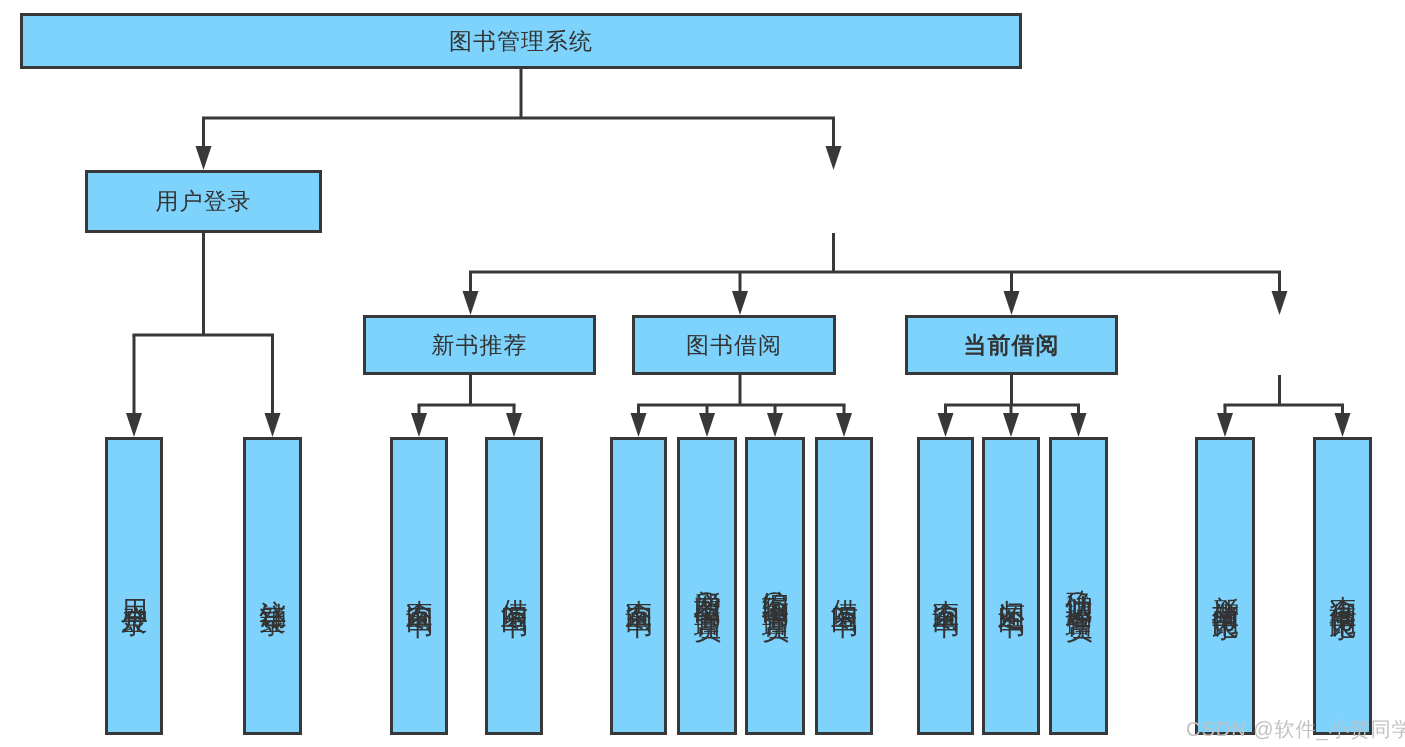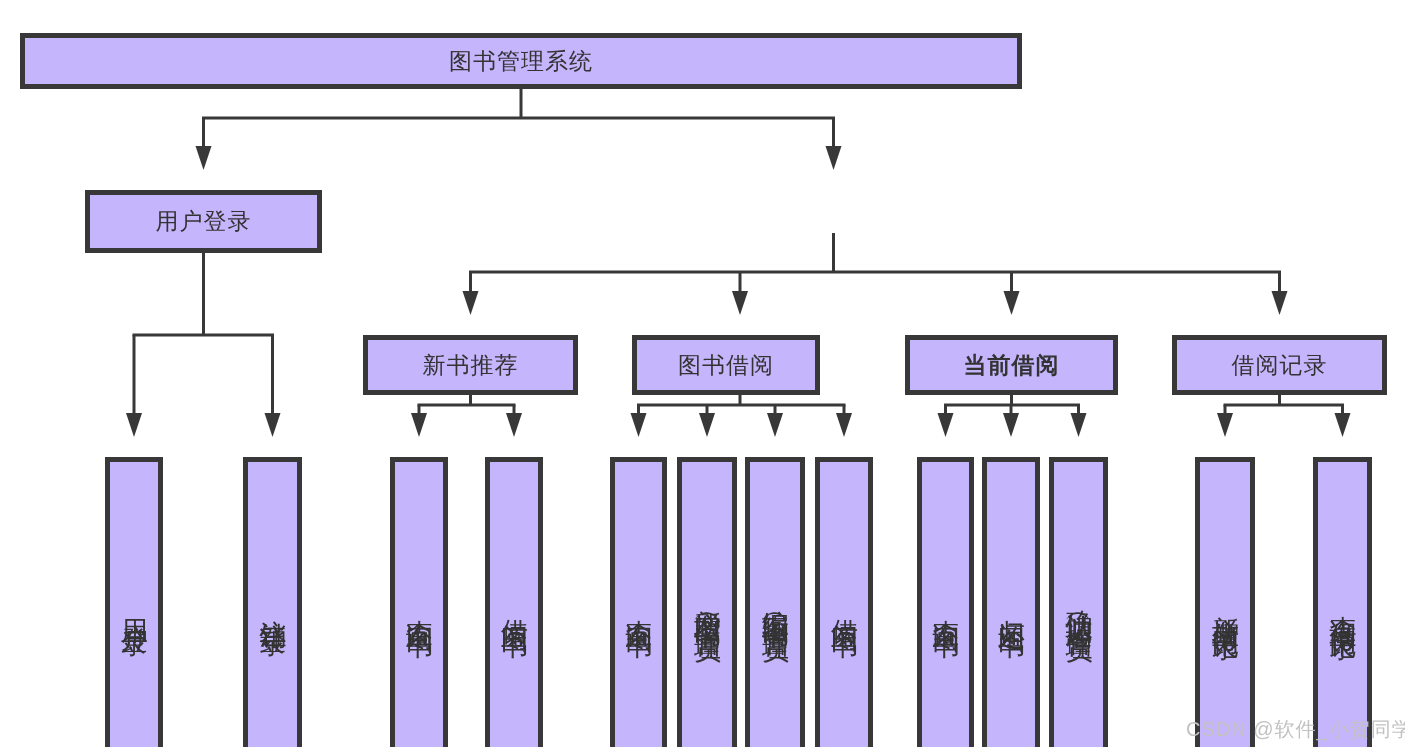--- a/index.html
+++ b/index.html
@@ -9,31 +9,30 @@
     background:#ffffff;
     font-family:"Liberation Sans",sans-serif;
     overflow:hidden;
   }
   .connector-layer{
     position:absolute;left:0;top:0;width:1405px;height:747px;
   }
   .node{
     position:absolute;
     box-sizing:border-box;
-    border:5px solid #22c55e;
-    background:#c4b5fd;
+    border:3px solid #22c55e;
+    background:#7dd3fc;
     display:flex;
     align-items:center;
     justify-content:center;
     font-size:23px;
     color:#333333;
     letter-spacing:1px;
     white-space:nowrap;
     z-index:2;
-    margin-top:20px;
   }
   .node.vertical{
     writing-mode:vertical-rl;
     text-orientation:mixed;
     font-size:27px;
     letter-spacing:4px;
     line-height:1;
     white-space:normal;
   }
   .watermark{
@@ -101,24 +100,23 @@
       <line x1="1279.5" y1="375" x2="1279.5" y2="405" stroke="#383838" stroke-width="3"></line>
       <line x1="1223.5" y1="405" x2="1344" y2="405" stroke="#383838" stroke-width="3"></line>
       <line x1="1225" y1="405" x2="1225" y2="427" stroke="#383838" stroke-width="3"></line>
       <polygon points="1217,413 1233,413 1225,437" fill="#383838"></polygon>
       <line x1="1342.5" y1="405" x2="1342.5" y2="427" stroke="#383838" stroke-width="3"></line>
       <polygon points="1334.5,413 1350.5,413 1342.5,437" fill="#383838"></polygon>
     </svg>
   <div class="watermark" style="color: rgb(195, 193, 193);">CSDN @软件_小贺同学</div>
 <div class="node" style="left: 20px; top: 13px; width: 1002px; height: 56px; border-color: rgb(56, 56, 56); color: rgb(51, 51, 51);">图书管理系统</div>
     <div class="node" style="left: 85px; top: 170px; width: 237px; height: 63px; border-color: rgb(56, 56, 56); color: rgb(51, 51, 51);">用户登录</div>
-    <div class="node" style="left: 363px; top: 315px; width: 215px; height: 60px; border-color: rgb(56, 56, 56); color: rgb(51, 51, 51);">新书推荐</div>
-    <div class="node" style="left: 632px; top: 315px; width: 188px; height: 60px; border-color: rgb(56, 56, 56); color: rgb(51, 51, 51);">图书借阅</div>
+    <div class="node" style="left: 363px; top: 315px; width: 233px; height: 60px; border-color: rgb(56, 56, 56); color: rgb(51, 51, 51);">新书推荐</div>
+    <div class="node" style="left: 632px; top: 315px; width: 204px; height: 60px; border-color: rgb(56, 56, 56); color: rgb(51, 51, 51);">图书借阅</div>
     <div class="node" style="left: 905px; top: 315px; width: 213px; height: 60px; border-color: rgb(56, 56, 56); color: rgb(51, 51, 51); font-weight: bold;">当前借阅</div>
-    <div class="node" style="left: 1172px; top: 315px; width: 215px; height: 60px; border-color: rgb(56, 56, 56); color: rgb(51, 51, 51);">借阅记录</div>
     <div class="node vertical" style="left: 105px; top: 437px; width: 58px; height: 298px; border-color: rgb(56, 56, 56); color: rgb(51, 51, 51);">用户登录</div>
     <div class="node vertical" style="left: 243px; top: 437px; width: 59px; height: 298px; border-color: rgb(56, 56, 56); color: rgb(51, 51, 51);">注销登录</div>
     <div class="node vertical" style="left: 390px; top: 437px; width: 58px; height: 298px; border-color: rgb(56, 56, 56); color: rgb(51, 51, 51);">查询图书</div>
     <div class="node vertical" style="left: 485px; top: 437px; width: 58px; height: 298px; border-color: rgb(56, 56, 56); color: rgb(51, 51, 51);">借阅图书</div>
     <div class="node vertical" style="left: 610px; top: 437px; width: 57px; height: 298px; border-color: rgb(56, 56, 56); color: rgb(51, 51, 51);">查询图书</div>
     <div class="node vertical" style="left: 677px; top: 437px; width: 60px; height: 298px; border-color: rgb(56, 56, 56); color: rgb(51, 51, 51);">新增图书（管理员）</div>
     <div class="node vertical" style="left: 745px; top: 437px; width: 60px; height: 298px; border-color: rgb(56, 56, 56); color: rgb(51, 51, 51);">编辑图书（管理员）</div>
     <div class="node vertical" style="left: 815px; top: 437px; width: 58px; height: 298px; border-color: rgb(56, 56, 56); color: rgb(51, 51, 51);">借阅图书</div>
     <div class="node vertical" style="left: 917px; top: 437px; width: 57px; height: 298px; border-color: rgb(56, 56, 56); color: rgb(51, 51, 51);">查询图书</div>
     <div class="node vertical" style="left: 982px; top: 437px; width: 58px; height: 298px; border-color: rgb(56, 56, 56); color: rgb(51, 51, 51);">归还图书</div>

